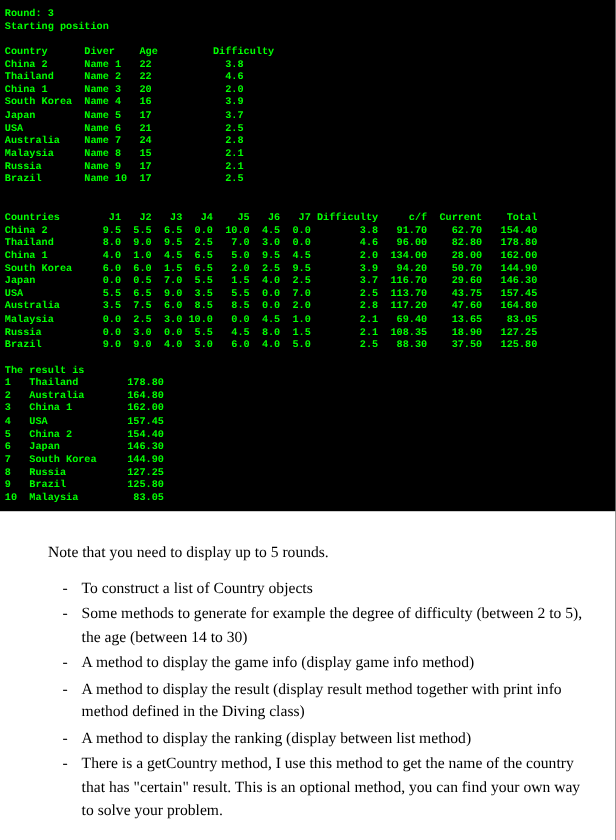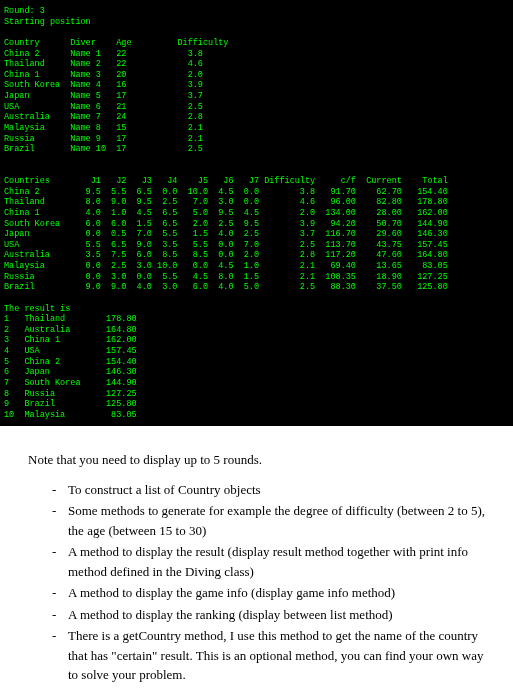--- a/index.html
+++ b/index.html
@@ -12,29 +12,30 @@
     }
     .terminal {
       background: #000;
       color: #0f0;
       font-family: 'Courier New', monospace;
       font-size: 8.5px;
       line-height: 1.25;
       padding: 6px 4px;
       white-space: pre;
       width: 100%;
+      font-weight: bold;
     }
     .doc {
       padding: 14px 24px 10px 24px;
       font-family: 'Times New Roman', serif;
       font-size: 13px;
       line-height: 1.5;
       color: #000;
     }
-    .doc p { margin: 10px 4px; }
+    .doc p { margin: 10px 16px; }
     .doc ul { list-style: none; padding-left: 28px; margin: 8px 0; }
     .doc li { position: relative; padding-left: 16px; margin: 2px 0; }
     .doc li::before { content: "-"; position: absolute; left: 0; }
   </style>
 </head>
 <body>
 
 <div class="terminal" id="terminal">Round: 3
 Starting position
 
@@ -73,20 +74,20 @@
 7   South Korea     144.90
 8   Russia          127.25
 9   Brazil          125.80
 10  Malaysia         83.05
 </div>
 
 <div class="doc">
   <p>Note that you need to display up to 5 rounds.</p>
   <ul id="task-list">
       <li>To construct a list of Country objects</li>
-      <li>Some methods to generate for example the degree of difficulty (between 2 to 5), the age (between 15 to 30)</li>
+      <li>Some methods to generate for example the degree of difficulty (between 2 to 5), the age (between 14 to 30)</li>
+      <li>A method to display the game info (display game info method)</li>
       <li>A method to display the result (display result method together with print info method defined in the Diving class)</li>
-      <li>A method to display the game info (display game info method)</li>
       <li>A method to display the ranking (display between list method)</li>
       <li>There is a getCountry method, I use this method to get the name of the country that has "certain" result. This is an optional method, you can find your own way to solve your problem.</li>
     </ul>
 
 </div>
 
 </body></html>

